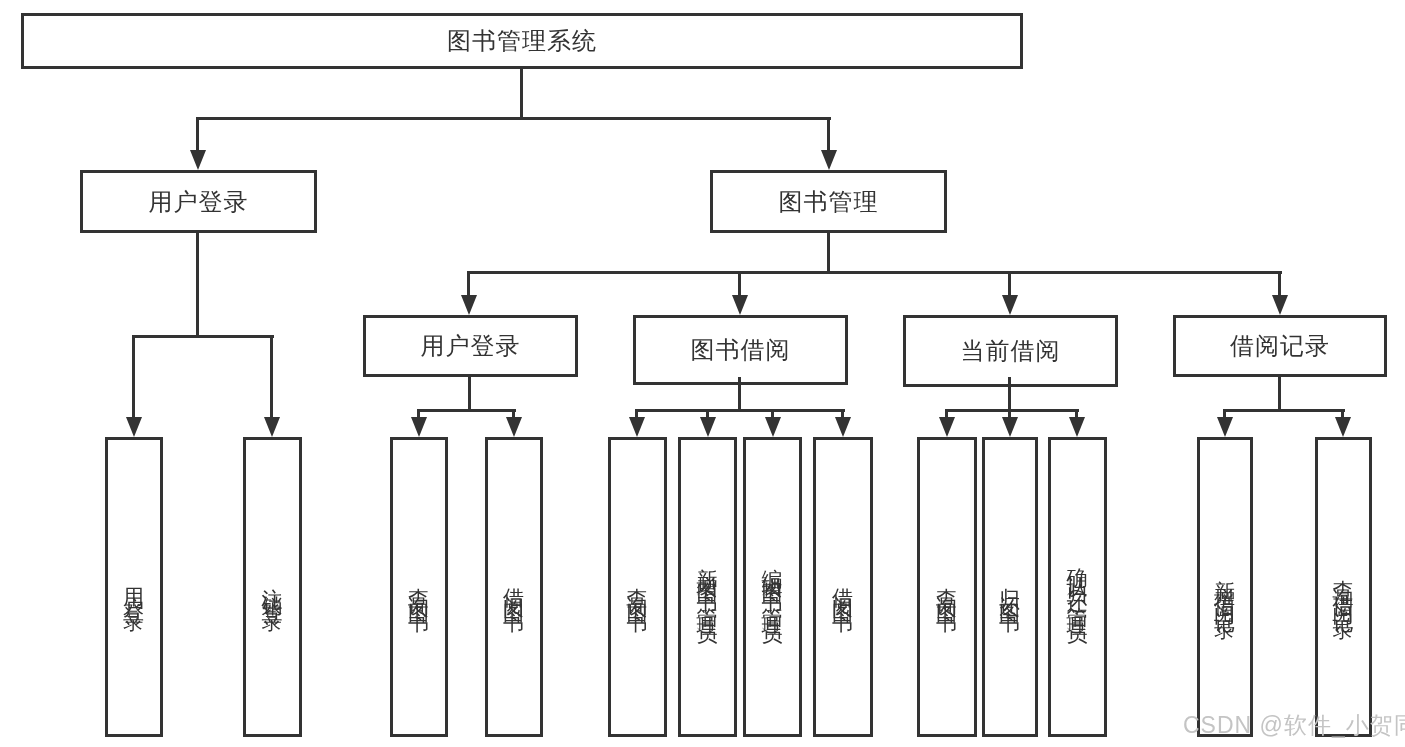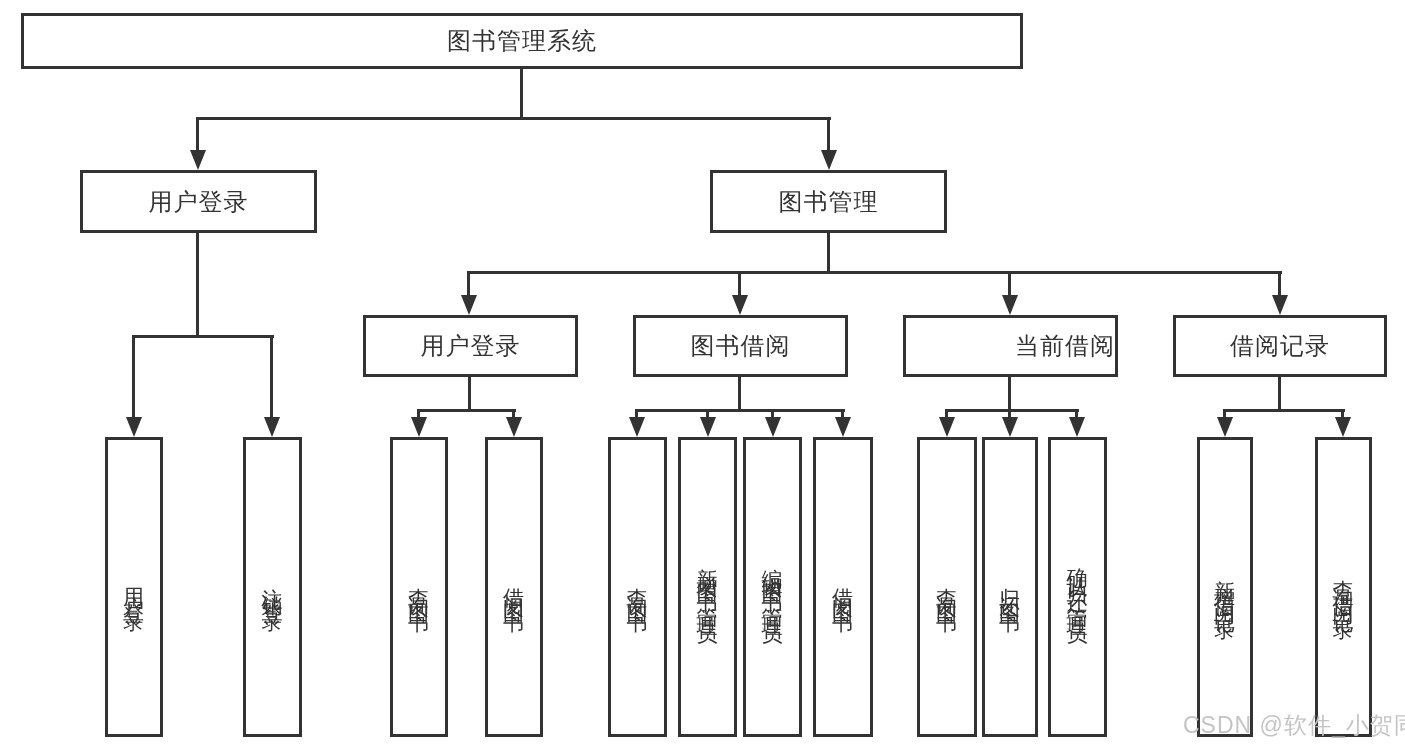--- a/index.html
+++ b/index.html
@@ -63,24 +63,24 @@
 <div class="vl" style="left:738px;top:271px;height:27px;"></div>
 <div class="arrow" style="left:732px;top:295px;"></div>
 <div class="vl" style="left:1008px;top:271px;height:27px;"></div>
 <div class="arrow" style="left:1002px;top:295px;"></div>
 <div class="vl" style="left:1278px;top:271px;height:27px;"></div>
 <div class="arrow" style="left:1272px;top:295px;"></div>
 
 <div class="box hbox" style="left:363px;top:315px;width:215px;height:62px;">
   <span>用户登录</span>
 </div>
-<div class="box hbox" style="left:633px;top:315px;width:215px;height:62px;">
+<div class="box hbox" style="left:633px;top:315px;width:215px;height:70px;">
   <span>图书借阅</span>
 </div>
-<div class="box hbox" style="left:903px;top:315px;width:215px;height:62px;justify-content:flex-end;">
+<div class="box hbox" style="left:903px;top:315px;width:215px;height:72px;">
   <span>当前借阅</span>
 </div>
 <div class="box hbox" style="left:1173px;top:315px;width:214px;height:62px;">
   <span>借阅记录</span>
 </div>
 
 <div class="vl" style="left:468px;top:377px;height:34px;"></div>
 <div class="vl" style="left:738px;top:377px;height:34px;"></div>
 <div class="vl" style="left:1008px;top:377px;height:34px;"></div>
 <div class="vl" style="left:1278px;top:377px;height:34px;"></div>

